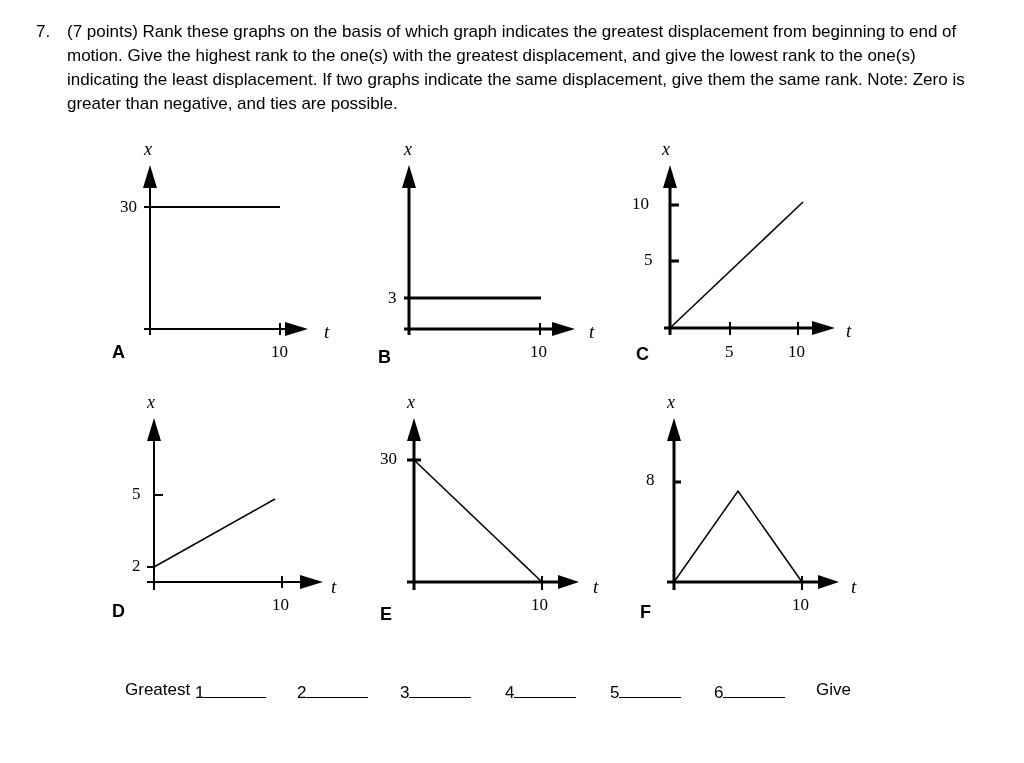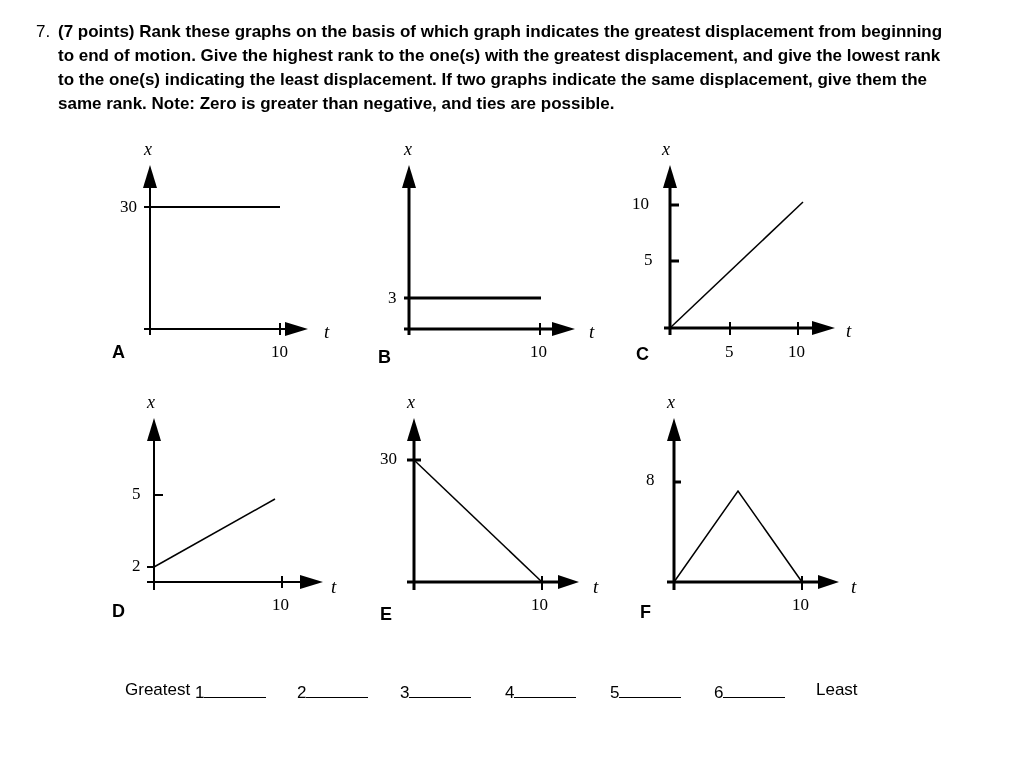--- a/index.html
+++ b/index.html
@@ -1,19 +1,19 @@
 <!DOCTYPE html>
 <html><head>
 <meta charset="utf-8">
 <style>
   html, body { margin: 0; padding: 0; background: #ffffff; }
   body { width: 1024px; height: 763px; position: relative; overflow: hidden; font-family: "Liberation Sans", sans-serif; color: #000; }
   .question { position: absolute; left: 36px; top: 20px; width: 940px; font-size: 17px; line-height: 24px; }
   .q-num { position: absolute; left: 0; top: 0; }
-  .q-text { position: absolute; left: 22px; top: 0; width: 900px; font-weight: bold; }
+  .q-text { position: absolute; left: 31px; top: 0; width: 900px; }
   .graph { position: absolute; width: 260px; height: 240px; }
   .graph svg { position: absolute; left: 0; top: 0; overflow: visible; }
   .serif { font-family: "Liberation Serif", serif; }
   .panel-label { position: absolute; font-family: "Liberation Sans", sans-serif; font-weight: bold; font-size: 18px; }
   .rank-row { position: absolute; left: 113px; top: 680px; font-size: 17px; white-space: nowrap; }
   .rank-row span { position: absolute; top: 0; }
   .blank { display: inline-block; border-bottom: 1px solid #000; width: 62px; height: 17px; vertical-align: baseline; }
 </style>
 </head>
 <body>
@@ -135,14 +135,14 @@
 </div>
 
 <div class="rank-row">
   <span style="left:12px;">Greatest</span>
   <span style="left:82px;"><span style="position:static">1</span><span class="blank" style="position:static"></span></span>
   <span style="left:184px;"><span style="position:static">2</span><span class="blank" style="position:static"></span></span>
   <span style="left:287px;"><span style="position:static">3</span><span class="blank" style="position:static"></span></span>
   <span style="left:392px;"><span style="position:static">4</span><span class="blank" style="position:static"></span></span>
   <span style="left:497px;"><span style="position:static">5</span><span class="blank" style="position:static"></span></span>
   <span style="left:601px;"><span style="position:static">6</span><span class="blank" style="position:static"></span></span>
-  <span style="left:703px;">Least</span>
+  <span style="left:703px;">Give</span>
 </div>
 
 </body></html>

